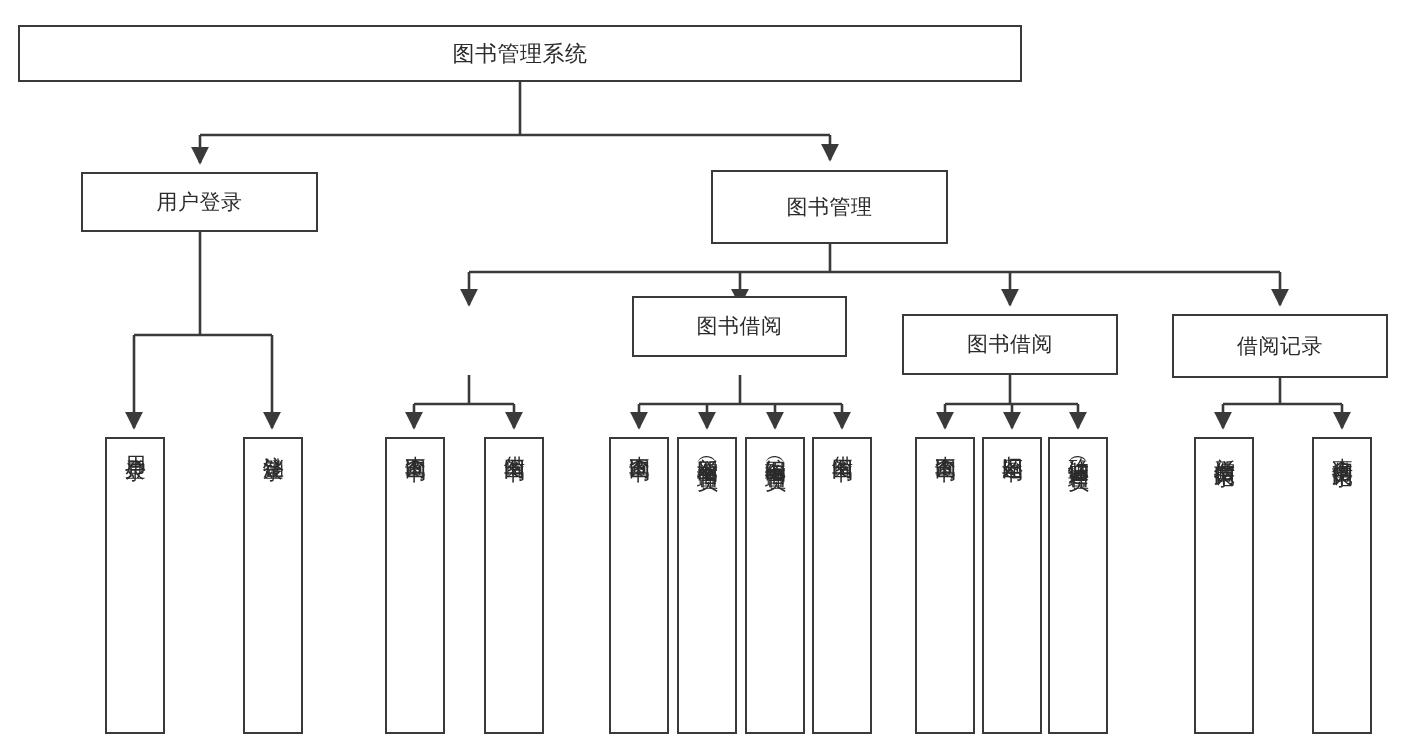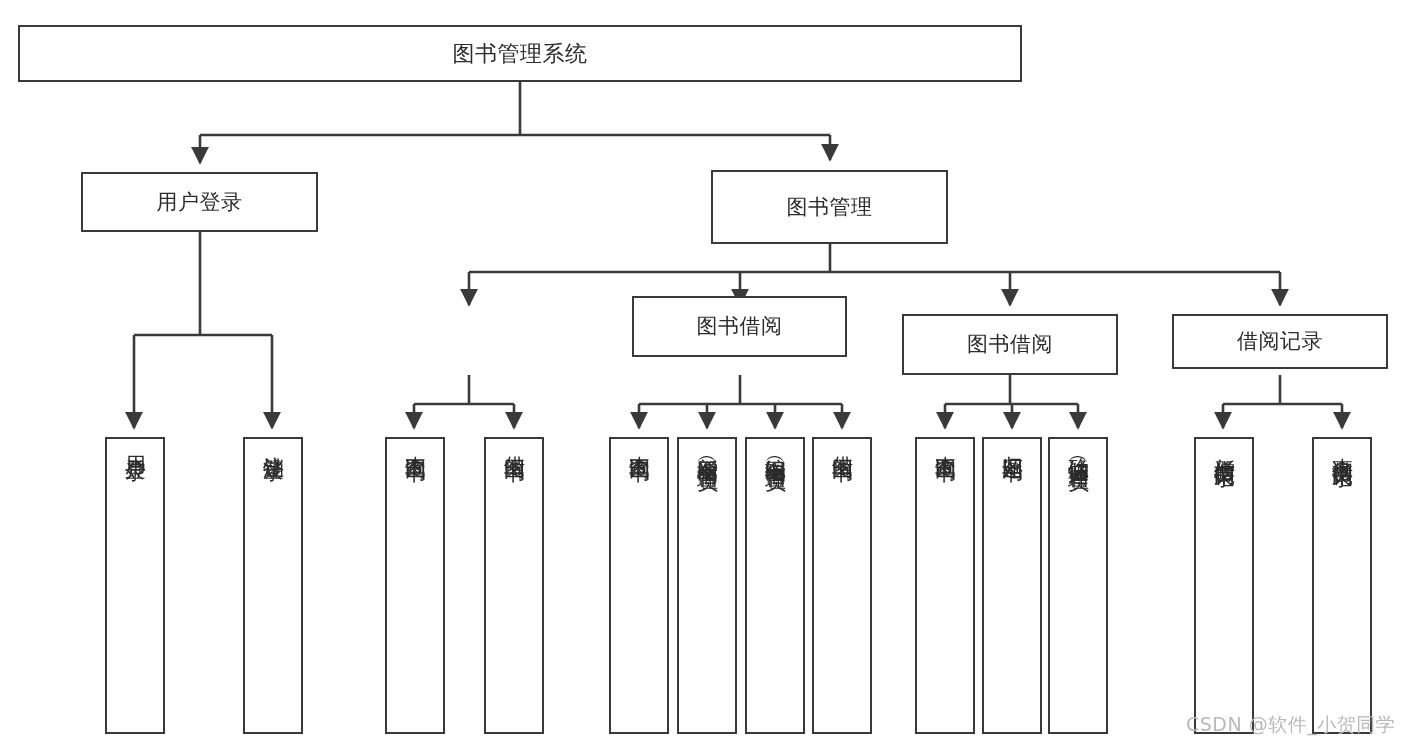--- a/index.html
+++ b/index.html
@@ -147,21 +147,21 @@
   <div class="node horiz" style="left:711px; top:170px; width:237px; height:74px;">
     <span class="node-label">图书管理</span>
   </div>
 
   <div class="node horiz" style="left:632px; top:296px; width:215px; height:61px;">
     <span class="node-label">图书借阅</span>
   </div>
   <div class="node horiz" style="left:902px; top:314px; width:216px; height:61px;">
     <span class="node-label">图书借阅</span>
   </div>
-  <div class="node horiz" style="left:1172px; top:314px; width:216px; height:55px;">
+  <div class="node horiz" style="left:1172px; top:314px; width:216px; height:64px;">
     <span class="node-label">借阅记录</span>
   </div>
 
   <div class="node vert short" style="left:105px; top:437px; width:60px; height:297px;">
     <span class="node-label">用户登录</span>
   </div>
   <div class="node vert short" style="left:243px; top:437px; width:60px; height:297px;">
     <span class="node-label">注销登录</span>
   </div>
 
@@ -195,15 +195,14 @@
     <span class="node-label">确认归还（管理员）</span>
   </div>
 
   <div class="node vert tall" style="left:1194px; top:437px; width:60px; height:297px;">
     <span class="node-label">新增借阅记录</span>
   </div>
   <div class="node vert tall" style="left:1312px; top:437px; width:60px; height:297px;">
     <span class="node-label">查询借阅记录</span>
   </div>
 
-  <div class="watermark">CSDN @软件_小贺同学</div>
 
 </div>
 
 </body></html>

